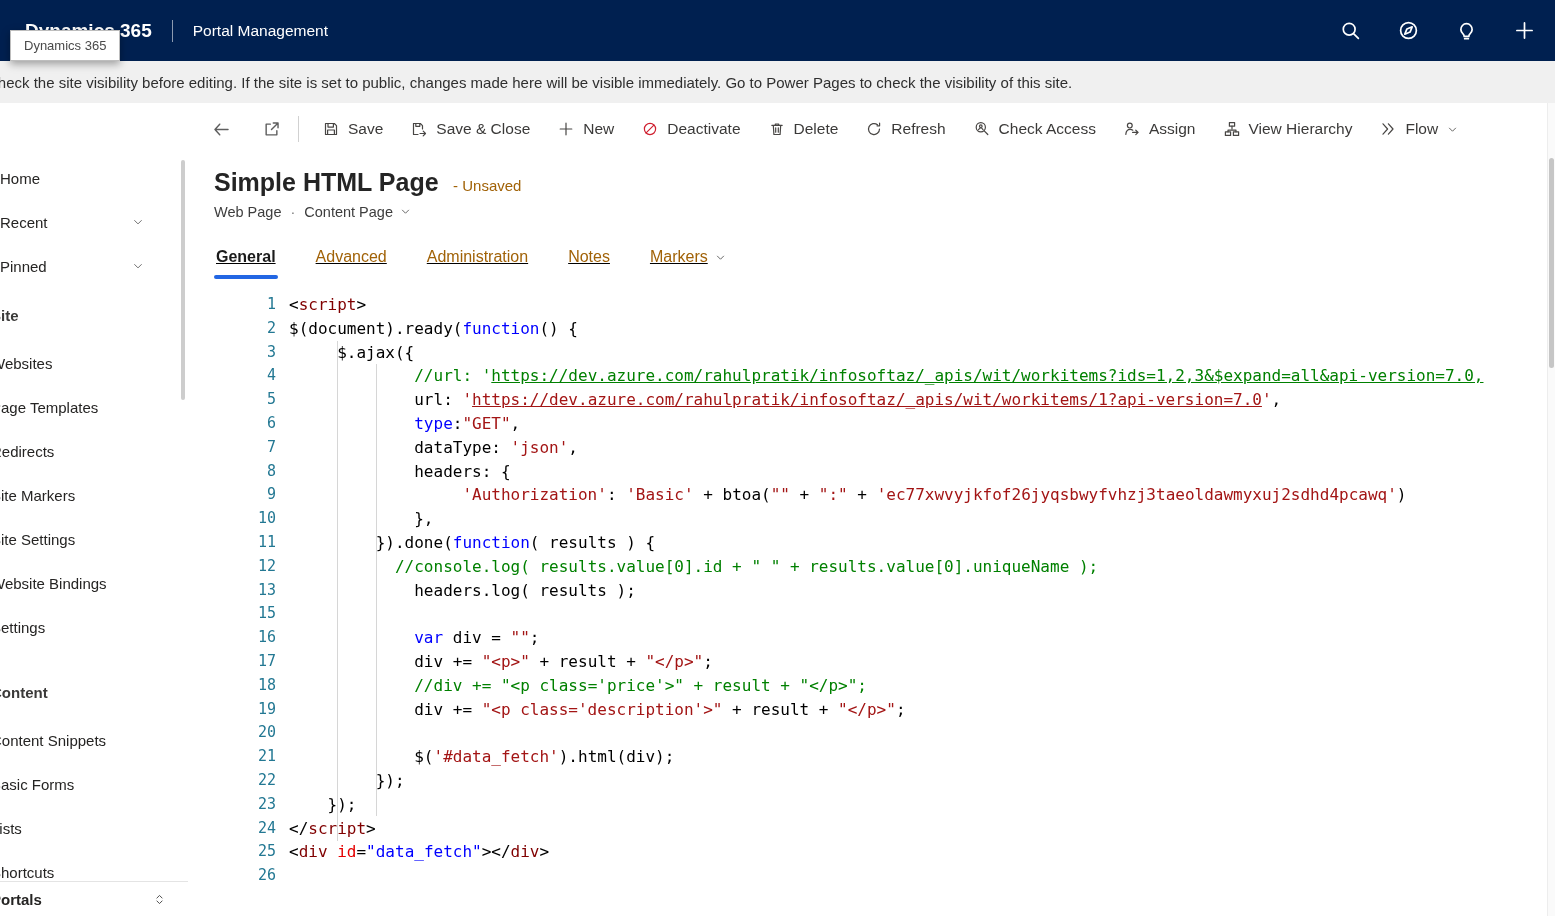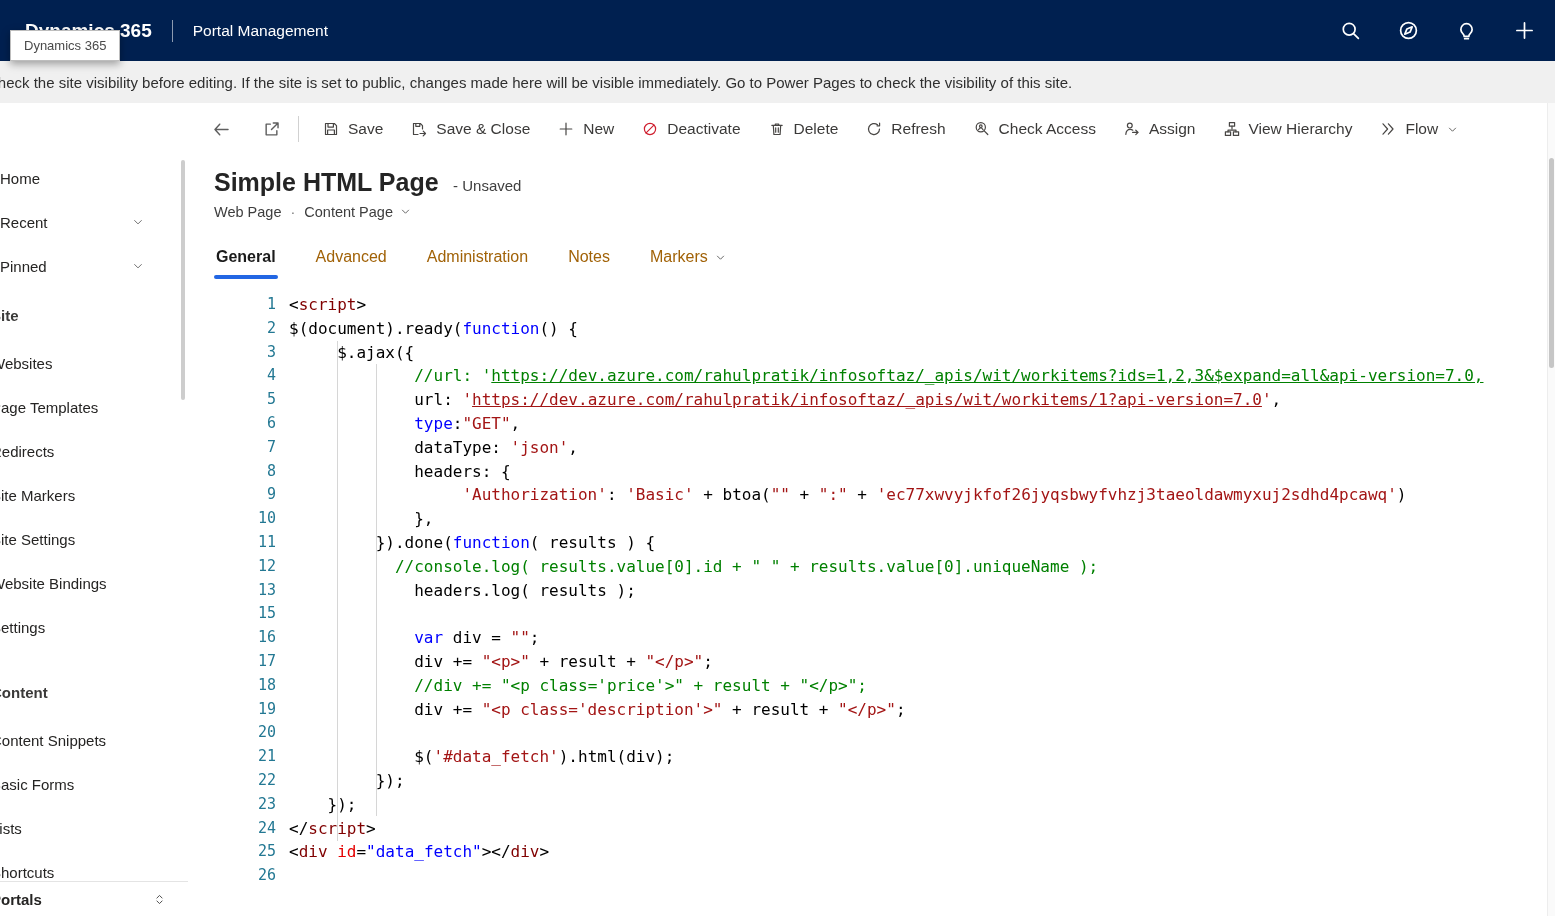--- a/index.html
+++ b/index.html
@@ -47,26 +47,26 @@
   .main{position:absolute;top:103px;left:188px;right:0;bottom:0;background:#fff;overflow:hidden;}
 
   .cmdbar{height:52px;display:flex;align-items:center;font-size:15.5px;color:#3b3a39;}
   .nav-btn{margin-left:16px;width:34px;height:40px;display:flex;align-items:center;justify-content:center;}
   .cmd-sep{width:1px;height:26px;background:#d1d1d1;margin:0 10px;}
   #cmd-buttons{display:flex;align-items:center;height:100%;}
   .cmd-btn{display:flex;align-items:center;gap:9px;padding:0 14px;height:42px;white-space:nowrap;}
 
   .title-wrap{margin:13px 0 0 26px;}
   .page-title{display:inline;font-size:25px;font-weight:bold;color:#242424;margin:0;}
-  .status{font-size:15px;color:#404040;margin-left:10px;}
+  .status{font-size:15px;color:#a16207;margin-left:10px;}
   .crumbs{margin:7px 0 0 26px;display:flex;align-items:center;gap:9px;font-size:14.5px;color:#3d3d3d;}
   .crumbs .dot{color:#7a7a7a;}
   .form-sel{display:flex;align-items:center;gap:7px;cursor:pointer;}
 
-  .tabs{display:flex;gap:36px;margin:26px 0 0 26px;}
+  .tabs{display:flex;gap:36px;margin:26px 0 0 26px;text-decoration:underline;}
   .tab{position:relative;font-size:16px;color:#a16207;padding:2px 2px 13px;display:flex;
     align-items:center;gap:7px;cursor:pointer;white-space:nowrap;}
   .tab.active{font-weight:bold;color:#1b1b1b;}
   .tab.active::after{content:"";position:absolute;left:0;right:0;bottom:0;height:4px;
     border-radius:2px;background:#2266e3;}
 
   
   .editor{position:relative;margin-top:8px;padding-top:6px;
     font-family:"DejaVu Sans Mono","Liberation Mono",monospace;font-size:16px;}
   .cl{display:flex;height:23.8px;line-height:23.8px;white-space:pre;}

